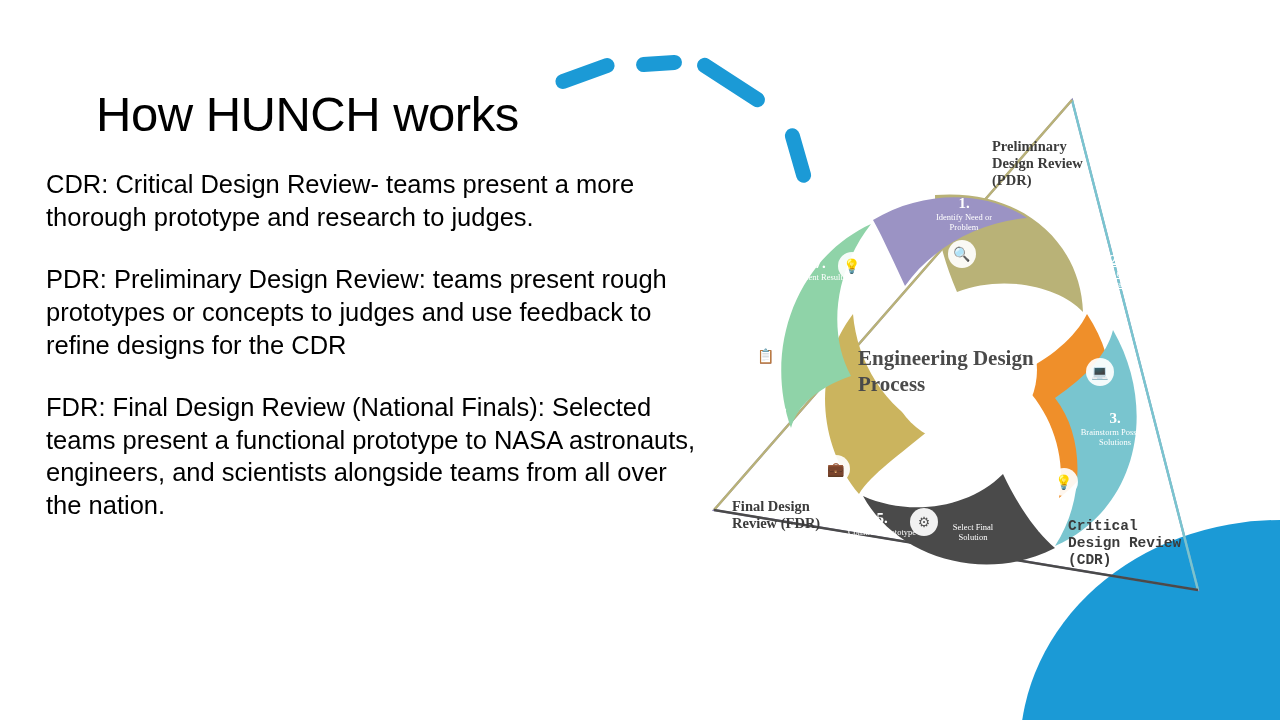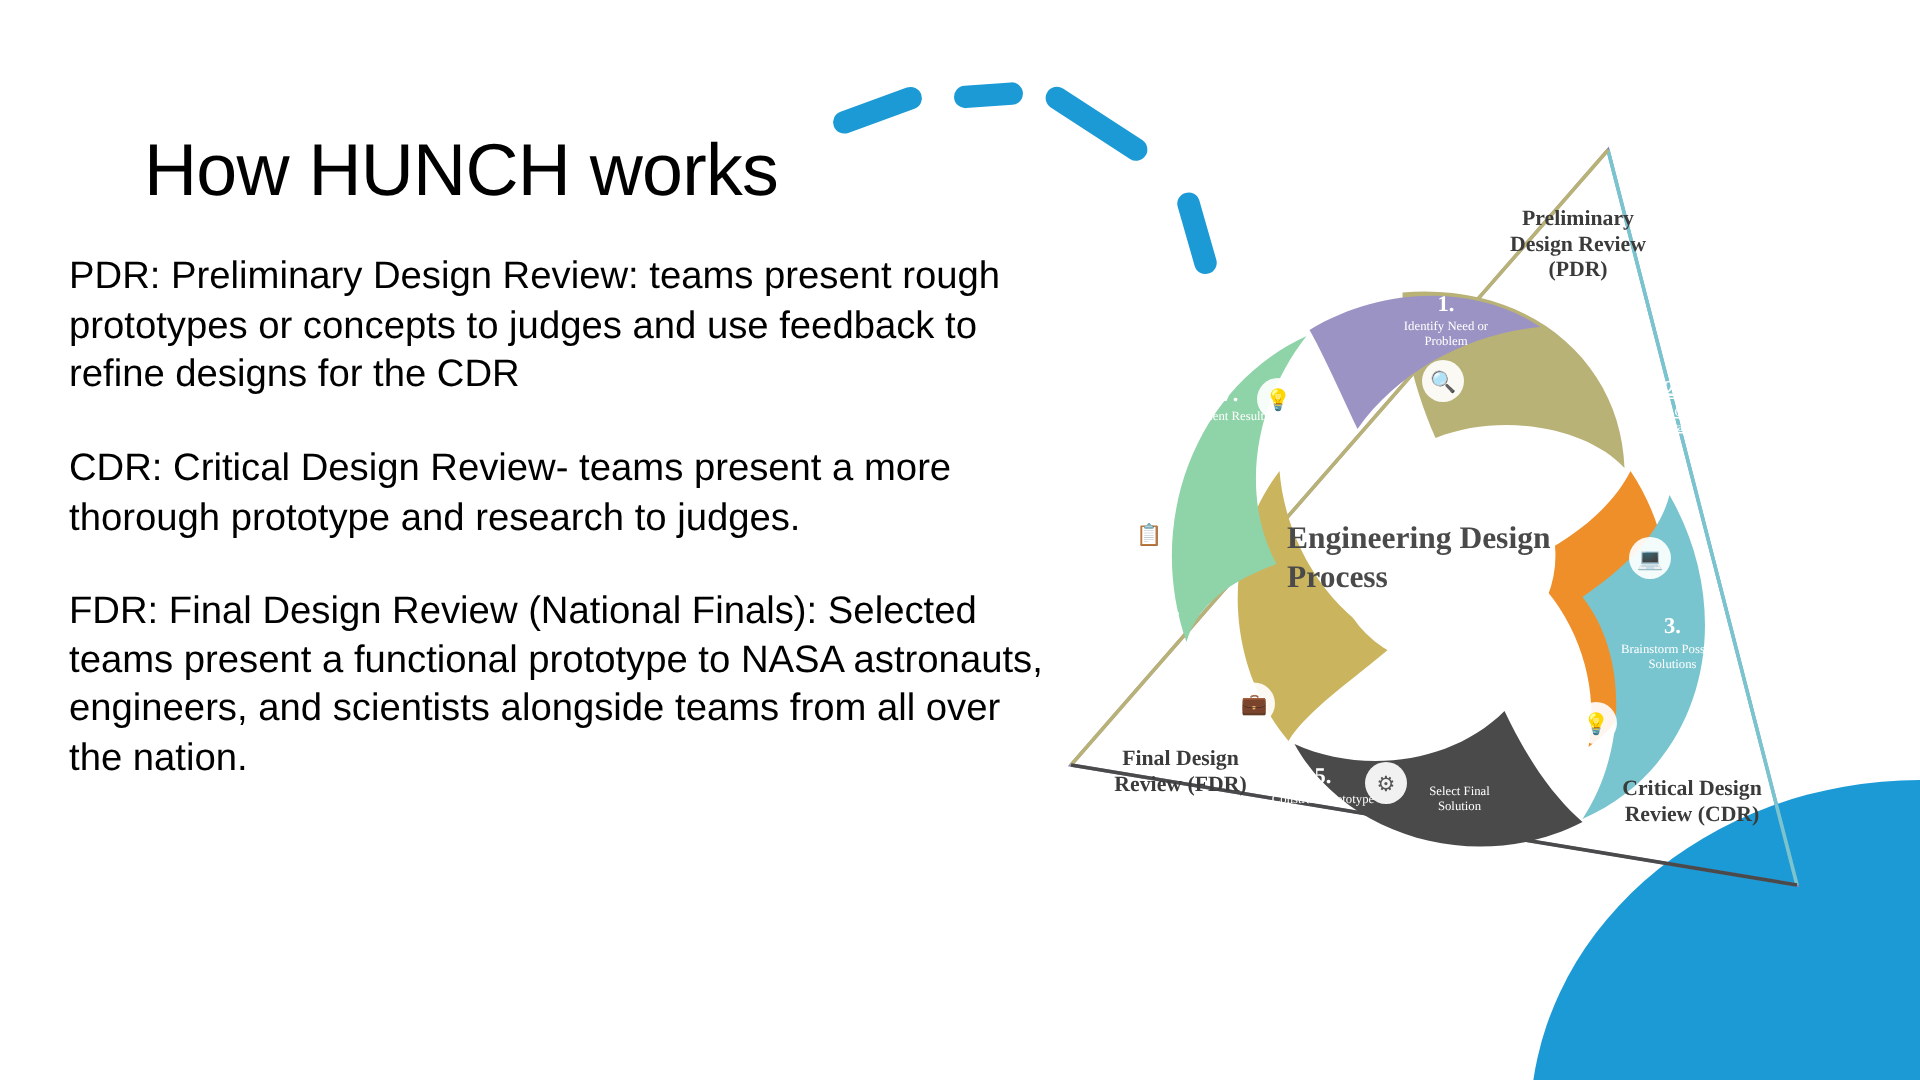--- a/index.html
+++ b/index.html
@@ -84,26 +84,26 @@
     top: 70px;
     width: 560px;
     height: 580px;
   }
   .diagram svg { display: block; }
 
   .dg-label {
     position: absolute;
     font-family: "Liberation Serif", serif;
     color: #3b3b3b;
-    text-align: center;
+    text-align: left;
     line-height: 1.18;
     font-weight: bold;
   }
   .dg-pdr { left: 302px; top: 68px;  width: 120px; font-size: 14.5px; }
-  .dg-cdr { left: 378px; top: 448px; width: 120px; font-size: 14.5px; }
+  .dg-cdr { left: 378px; top: 448px; width: 120px; font-size: 14.5px; font-family: Liberation Mono, monospace; }
   .dg-fdr { left: 42px;  top: 428px; width: 110px; font-size: 14.5px; font-family: Liberation Serif, serif; }
 
   .center-title {
     position: absolute;
     left: 168px;
     top: 275px;
     width: 210px;
     text-align: left;
     font-family: "Liberation Serif", serif;
     font-weight: bold;
@@ -155,22 +155,22 @@
   <div class="arc-wrap">
     <div class="arc-seg arc-1"></div>
     <div class="arc-seg arc-2"></div>
     <div class="arc-seg arc-3"></div>
     <div class="arc-seg arc-4"></div>
   </div>
 
   <div class="title">How HUNCH works</div>
 
   <div class="body-text">
+    <p>CDR: Critical Design Review- teams present a more thorough prototype and research to judges.</p>
     <p>PDR: Preliminary Design Review: teams present rough prototypes or concepts to judges and use feedback to refine designs for the CDR</p>
-    <p>CDR: Critical Design Review- teams present a more thorough prototype and research to judges.</p>
     <p>FDR: Final Design Review (National Finals): Selected teams present a functional prototype to NASA astronauts, engineers, and scientists alongside teams from all over the nation.</p>
   </div>
 
   <div class="diagram">
     <svg width="560" height="580" viewBox="0 0 560 580">
 
       <polygon points="382,30 508,520 24,440" fill="none" stroke="#8f88b8" stroke-width="2.2"></polygon>
       <polygon points="382,30 508,520 24,440" fill="none" stroke="none"></polygon>
       <line x1="382" y1="30" x2="508" y2="520" stroke="#79c5cf" stroke-width="2.4"></line>
       <line x1="382" y1="30" x2="24" y2="440" stroke="#b9b277" stroke-width="2.4"></line>

